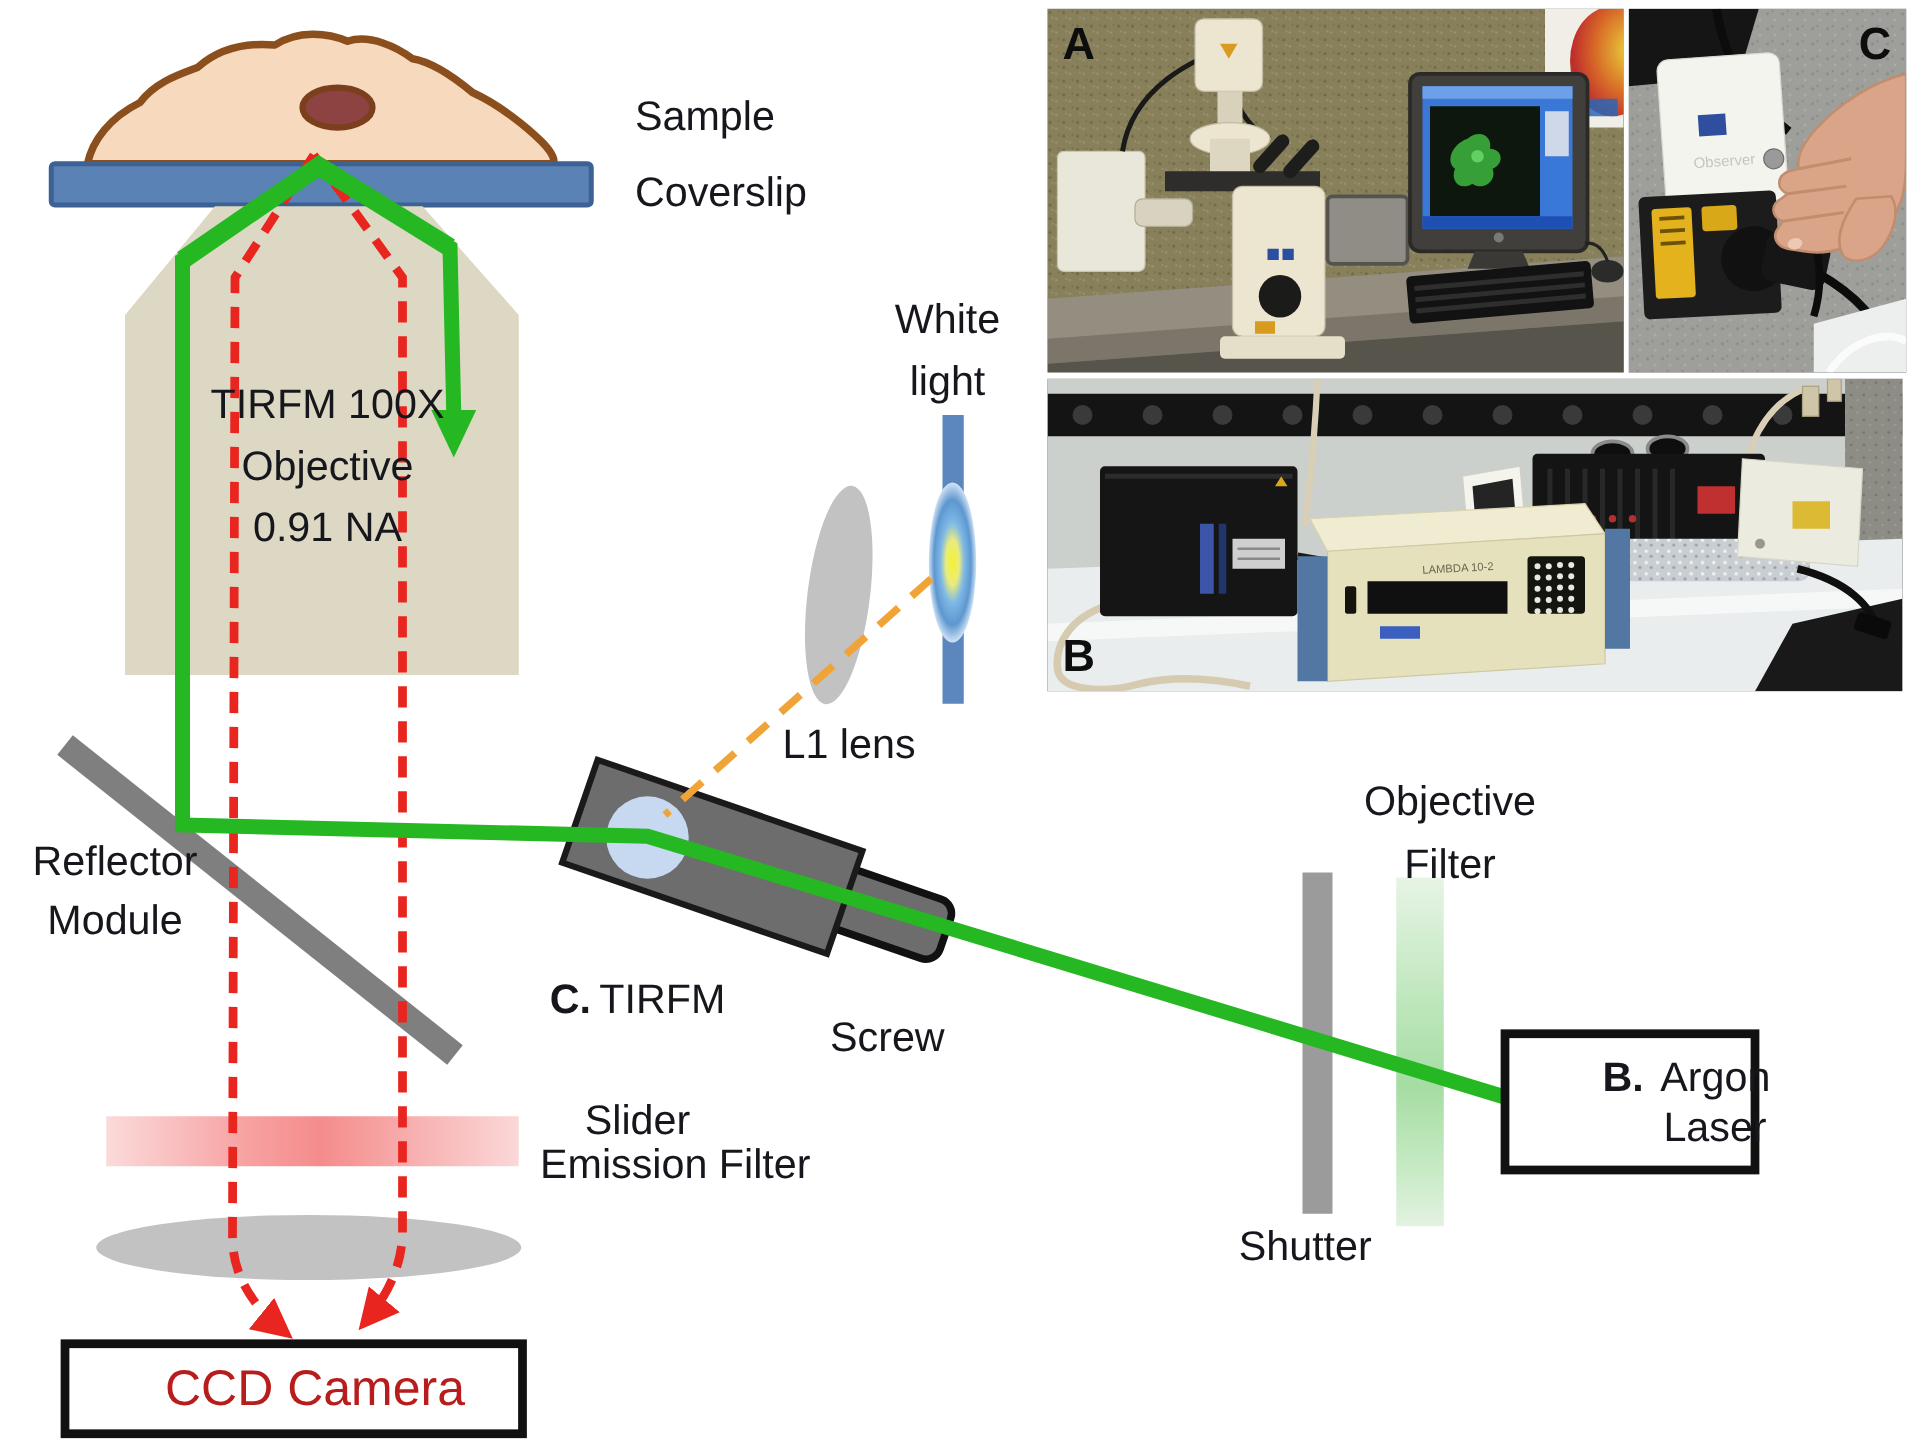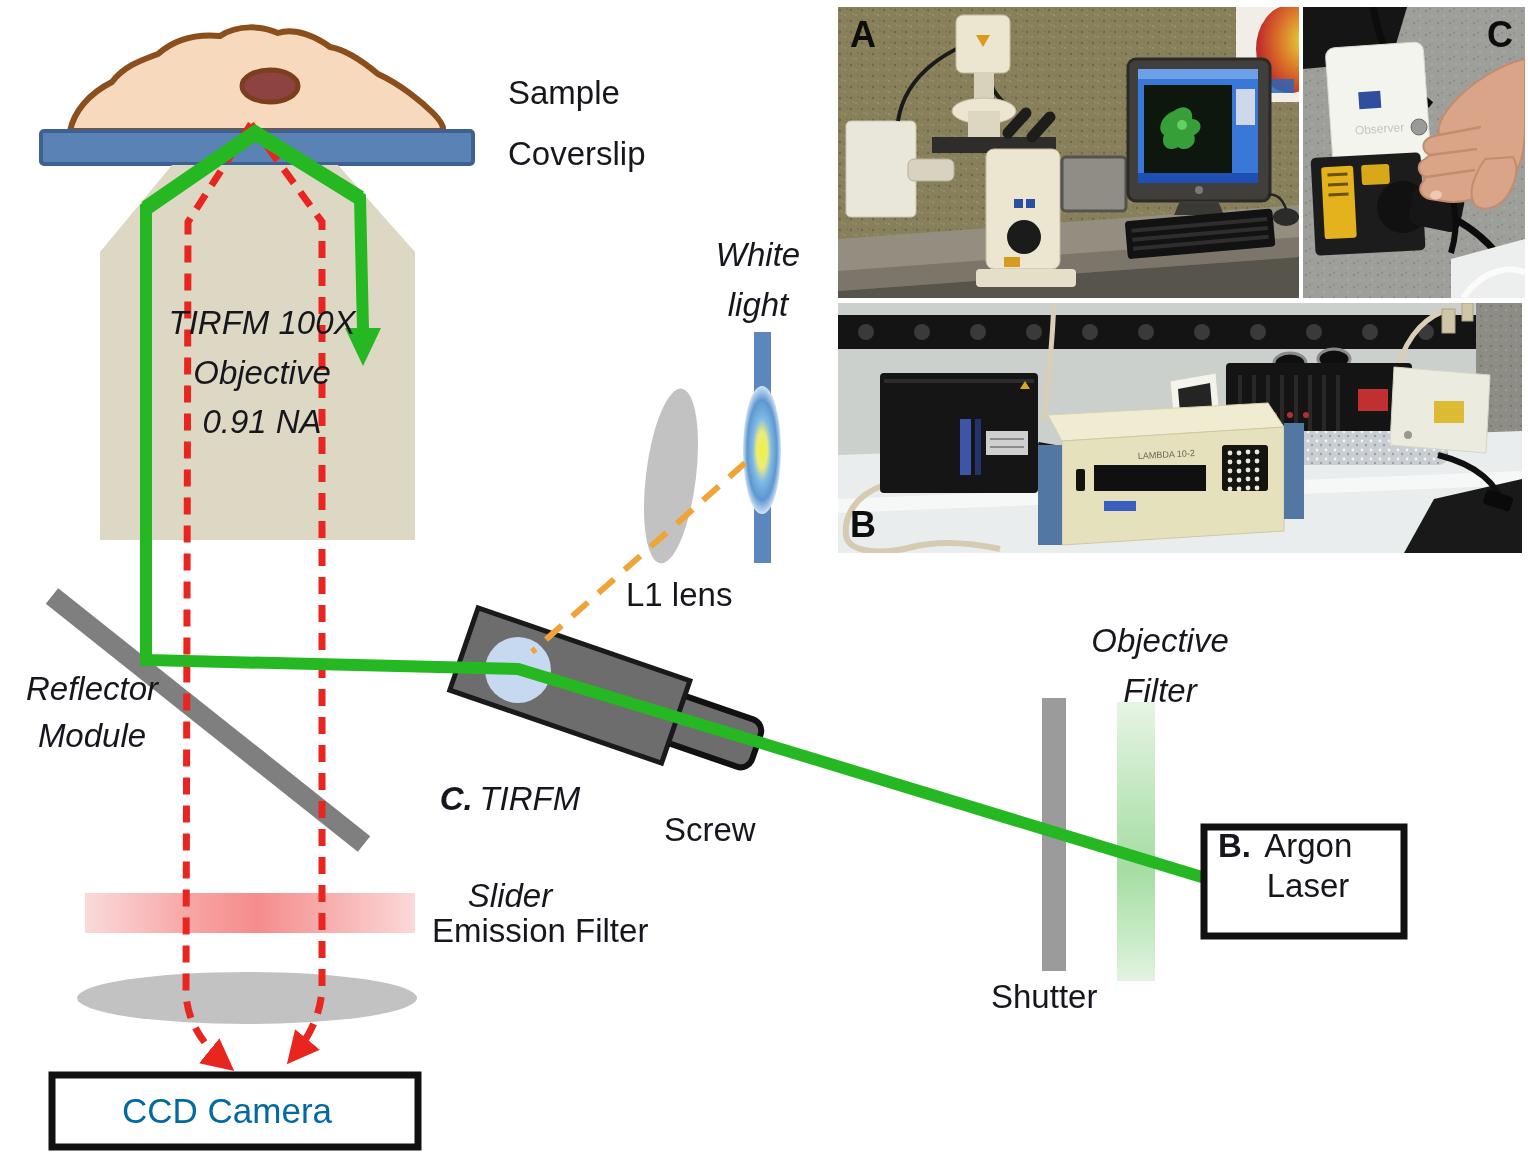--- a/index.html
+++ b/index.html
@@ -1,30 +1,30 @@
 <!DOCTYPE html>
 <html><head>
 <meta charset="utf-8">
 <style>
   html,body{margin:0;padding:0;background:#ffffff;}
   #canvas{position:relative;width:1528px;height:1160px;background:#ffffff;overflow:hidden;
           font-family:"Liberation Sans", sans-serif;}
   #diagram-svg{position:absolute;left:0;top:0;}
   .lbl{position:absolute;color:#16161d;font-size:33px;line-height:1.5;white-space:pre-line;}
-  .lbl.center{text-align:center;font-style:italic;}
+  .lbl.center{text-align:center;}
   .lbl b{font-weight:700;}
   .photo{position:absolute;overflow:hidden;background:#777;}
   .photo svg{display:block;}
   .photo-letter{position:absolute;font-size:36px;font-weight:700;color:#0d0d0d;line-height:1;}
-  #laser-label{position:absolute;left:1208px;top:827px;width:200px;height:109px;
-               display:flex;flex-direction:column;justify-content:flex-start;gap:2px;}
+  #laser-label{position:absolute;left:1272px;top:827px;width:200px;height:109px;
+               display:flex;flex-direction:column;justify-content:center;gap:2px;}
   #laser-label .l1{margin-left:10px;font-size:33px;color:#16161d;}
   #laser-label .l2{text-align:center;font-size:33px;color:#16161d;}
-  #ccd-label{position:absolute;left:44px;top:1075px;width:366px;height:72px;
-             display:flex;align-items:center;justify-content:center;font-size:35px;color:#0369a1;}
+  #ccd-label{position:absolute;left:69px;top:1075px;width:366px;height:72px;
+             display:flex;align-items:center;justify-content:center;font-size:40px;color:#b91c1c;}
 </style>
 </head>
 <body>
 
 <div id="canvas">
 
   <svg id="diagram-svg" width="1528" height="1160" viewBox="0 0 1528 1160">
     <defs>
       <linearGradient id="emissionGrad" x1="0" y1="0" x2="1" y2="0">
         <stop offset="0" stop-color="#fbdada"></stop>

